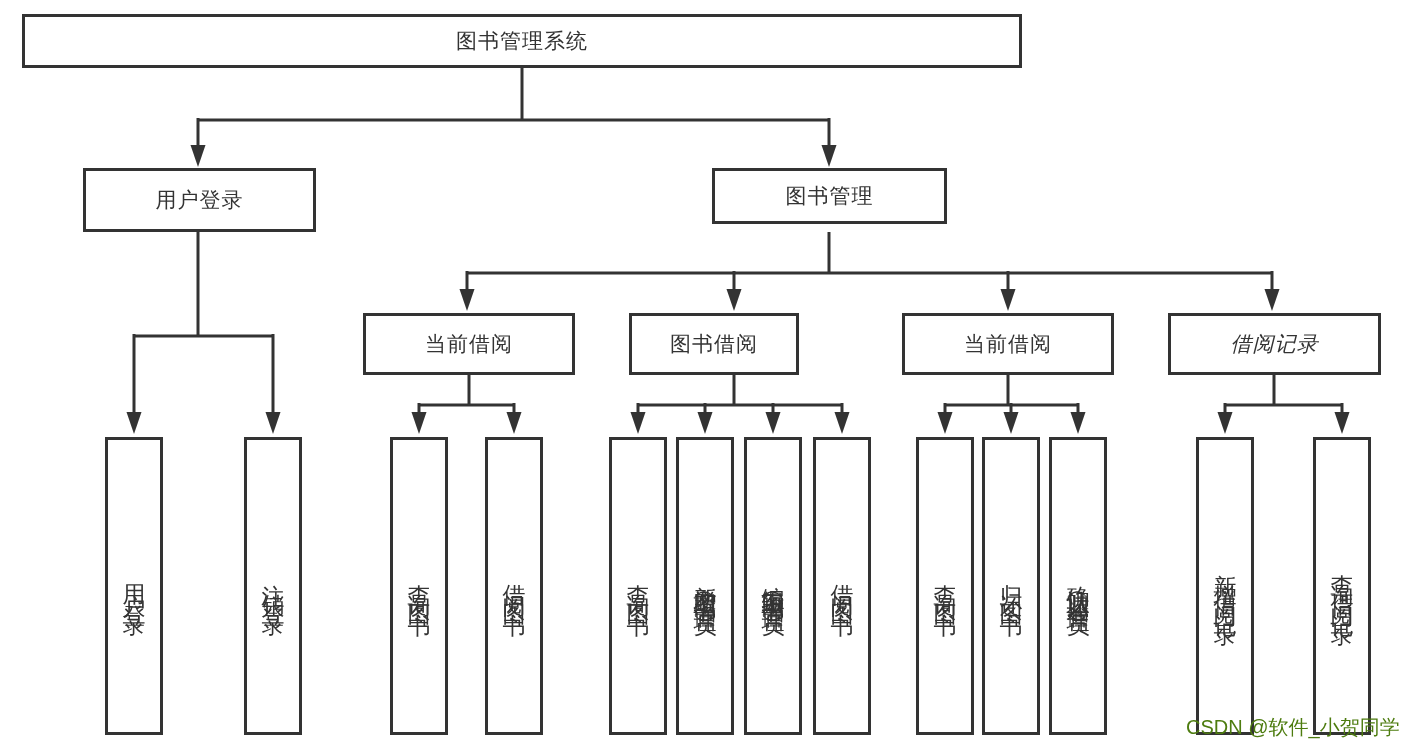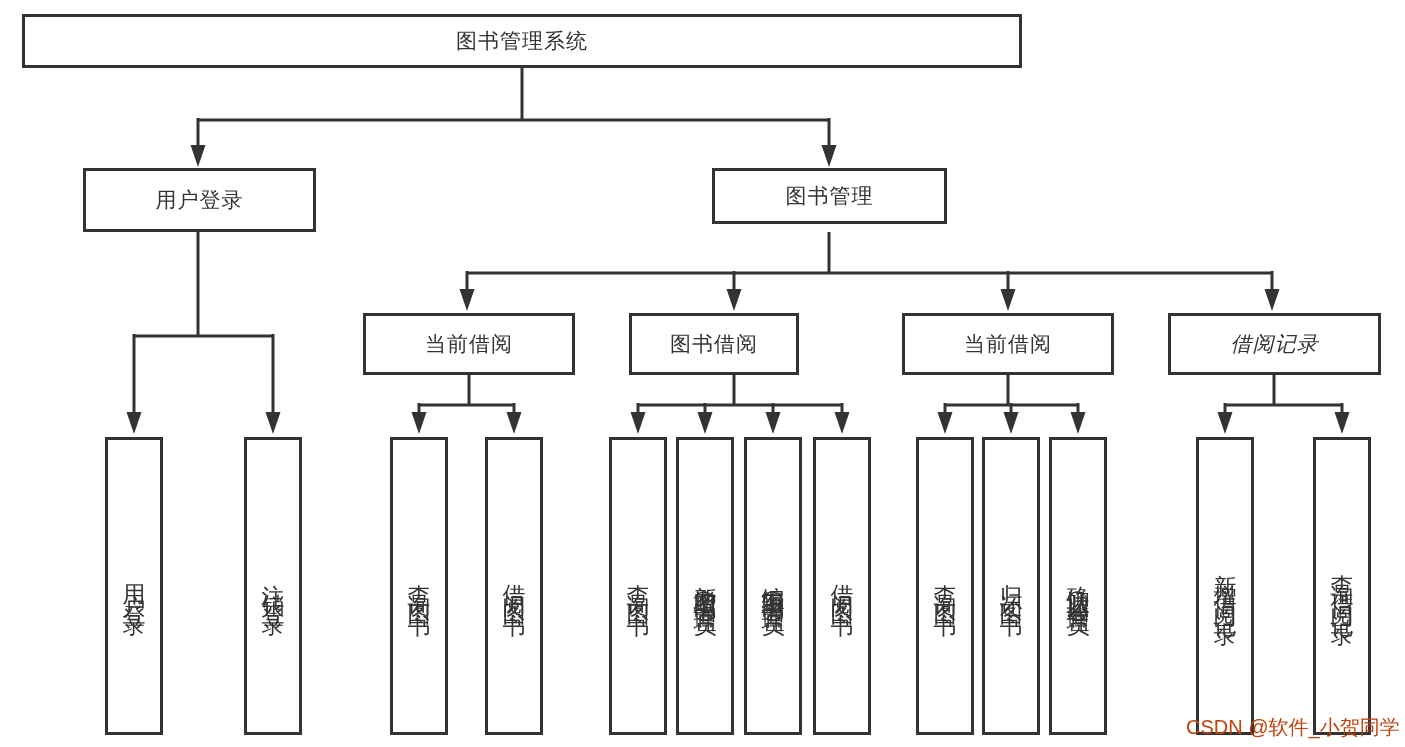--- a/index.html
+++ b/index.html
@@ -51,21 +51,21 @@
     white-space: nowrap;
   }
   .vtext.long {
     letter-spacing: 4px;
   }
   .watermark {
     position: absolute;
     left: 1186px;
     top: 714px;
     font-size: 20px;
-    color: #c2410c;
+    color: #4d7c0f;
     white-space: nowrap;
   }
 </style>
 </head>
 <body>
 
 <div class="stage">
 
   <svg class="connectors" viewBox="0 0 1405 747" xmlns="http://www.w3.org/2000/svg">
     <g stroke="#333333" stroke-width="3" fill="none">

